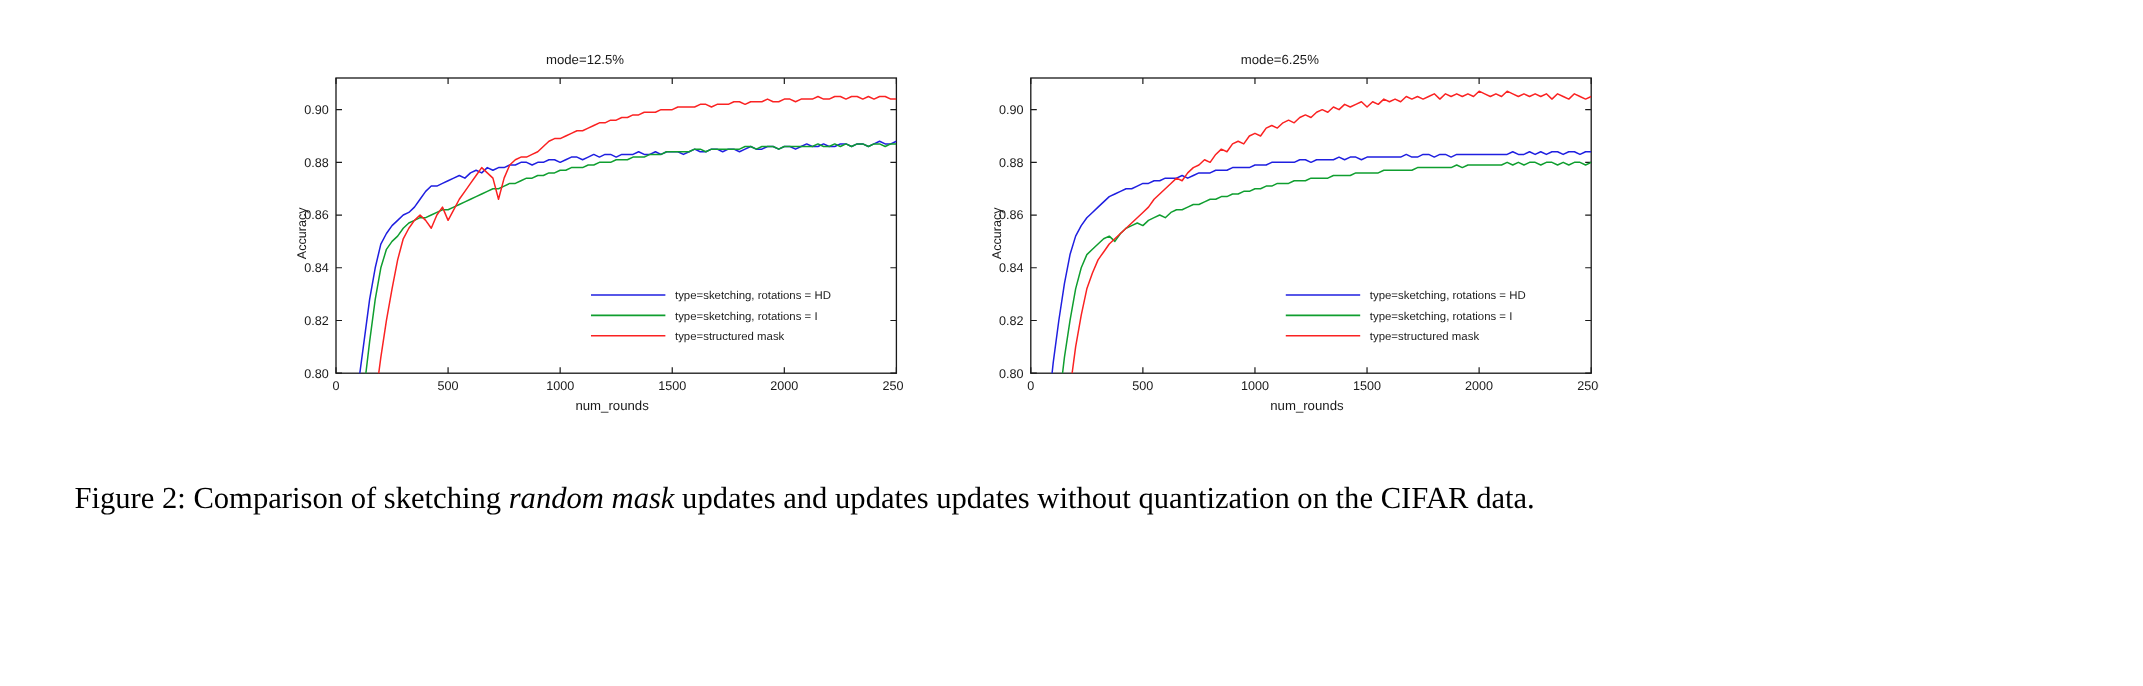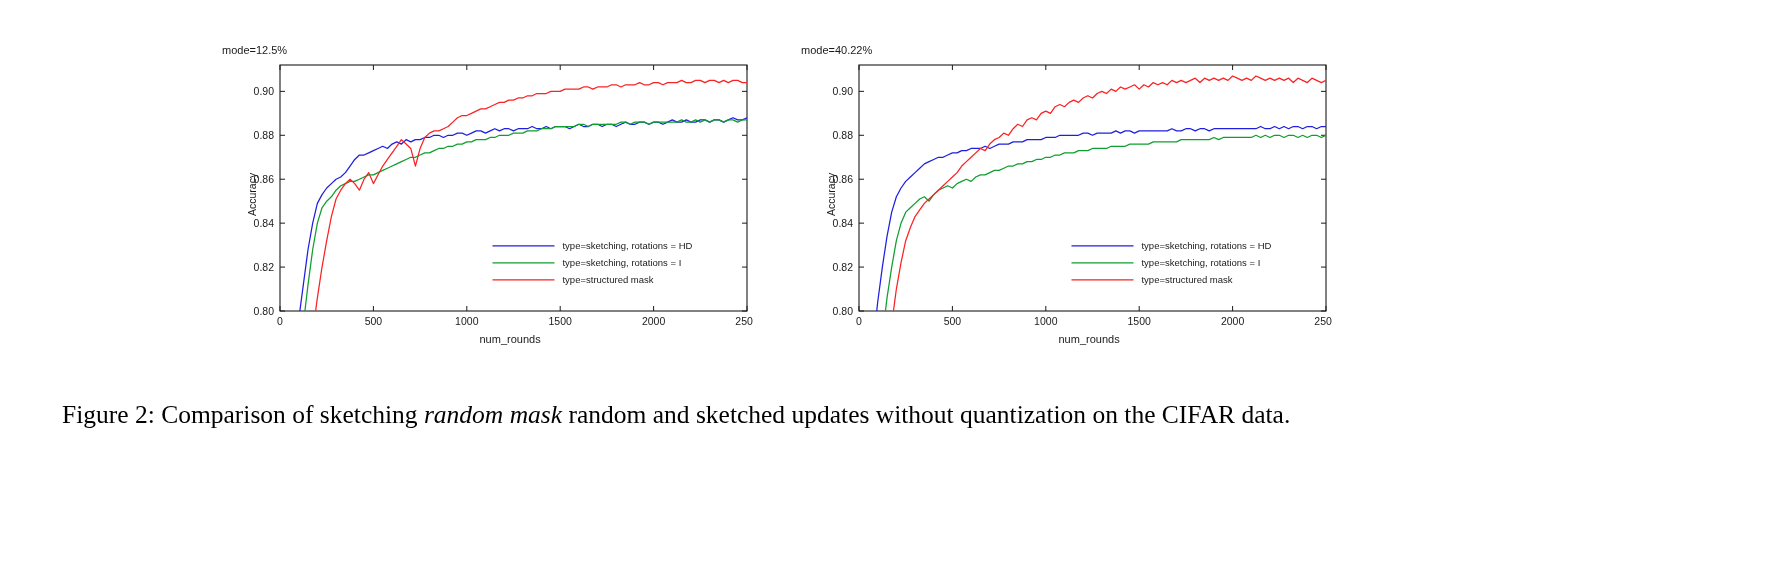--- a/index.html
+++ b/index.html
@@ -16,20 +16,21 @@
   }
   .panels {
     position:absolute; left:222px; top:38px;
     width:1110px; height:310px;
     display:flex; gap:48px;
   }
   .panel { position:relative; width:531px; height:310px; }
 
   .panel-title {
     position:absolute; left:0; right:0; top:6px;
+    text-align:center;
     font-size:11px; color:#1a1a1a;
     letter-spacing:0px;
   }
   .plot-svg { position:absolute; left:0; top:0; }
 
   .ylabel {
     position:absolute;
     font-size:10.5px; color:#1a1a1a;
     transform:rotate(-90deg);
     transform-origin:left top;
@@ -111,21 +112,21 @@
           <line x1="270.485" y1="207.81" x2="332.485" y2="207.81" stroke="#1f1fe0" stroke-width="1.35"></line>
           <text x="340.485" y="211.41" class="legend-text">type=sketching, rotations = HD</text>
           <line x1="270.485" y1="224.81" x2="332.485" y2="224.81" stroke="#0f9e2f" stroke-width="1.35"></line>
           <text x="340.485" y="228.41" class="legend-text">type=sketching, rotations = I</text>
           <line x1="270.485" y1="241.81" x2="332.485" y2="241.81" stroke="#fa2222" stroke-width="1.35"></line>
           <text x="340.485" y="245.41" class="legend-text">type=structured mask</text>
         </svg>
     </div>
 
     <div class="panel">
-      <div class="panel-title">mode=40.22%</div>
+      <div class="panel-title">mode=6.25%</div>
       <div class="ylabel" id="ylabel-1" style="left: 24px; top: 178px;">Accuracy</div>
       <div class="xlabel" id="xlabel-1" style="left: 257.5px; top: 295px;">num_rounds</div>
       <svg class="plot-svg" id="svg-1" width="531" height="310">
           <rect x="58" y="27" width="467" height="246" fill="none" stroke="#1a1a1a" stroke-width="1.1"></rect>
           <line x1="58" y1="273" x2="58" y2="268" stroke="#1a1a1a" stroke-width="1"></line>
           <line x1="58" y1="27" x2="58" y2="32" stroke="#1a1a1a" stroke-width="1"></line>
           <text x="58" y="287" text-anchor="middle" class="tick-label">0</text>
           <line x1="151.4" y1="273" x2="151.4" y2="268" stroke="#1a1a1a" stroke-width="1"></line>
           <line x1="151.4" y1="27" x2="151.4" y2="32" stroke="#1a1a1a" stroke-width="1"></line>
           <text x="151.4" y="287" text-anchor="middle" class="tick-label">500</text>
@@ -174,13 +175,13 @@
           <line x1="270.485" y1="224.81" x2="332.485" y2="224.81" stroke="#0f9e2f" stroke-width="1.35"></line>
           <text x="340.485" y="228.41" class="legend-text">type=sketching, rotations = I</text>
           <line x1="270.485" y1="241.81" x2="332.485" y2="241.81" stroke="#fa2222" stroke-width="1.35"></line>
           <text x="340.485" y="245.41" class="legend-text">type=structured mask</text>
         </svg>
     </div>
 
   </div>
 </div>
 
-<div class="caption"><span>Figure 2: Comparison of sketching </span><i>random mask</i><span> random and sketched updates without quantization on the CIFAR data.</span></div>
+<div class="caption"><span>Figure 2: Comparison of sketching </span><i>random mask</i><span> updates and updates updates without quantization on the CIFAR data.</span></div>
 
 </body></html>

